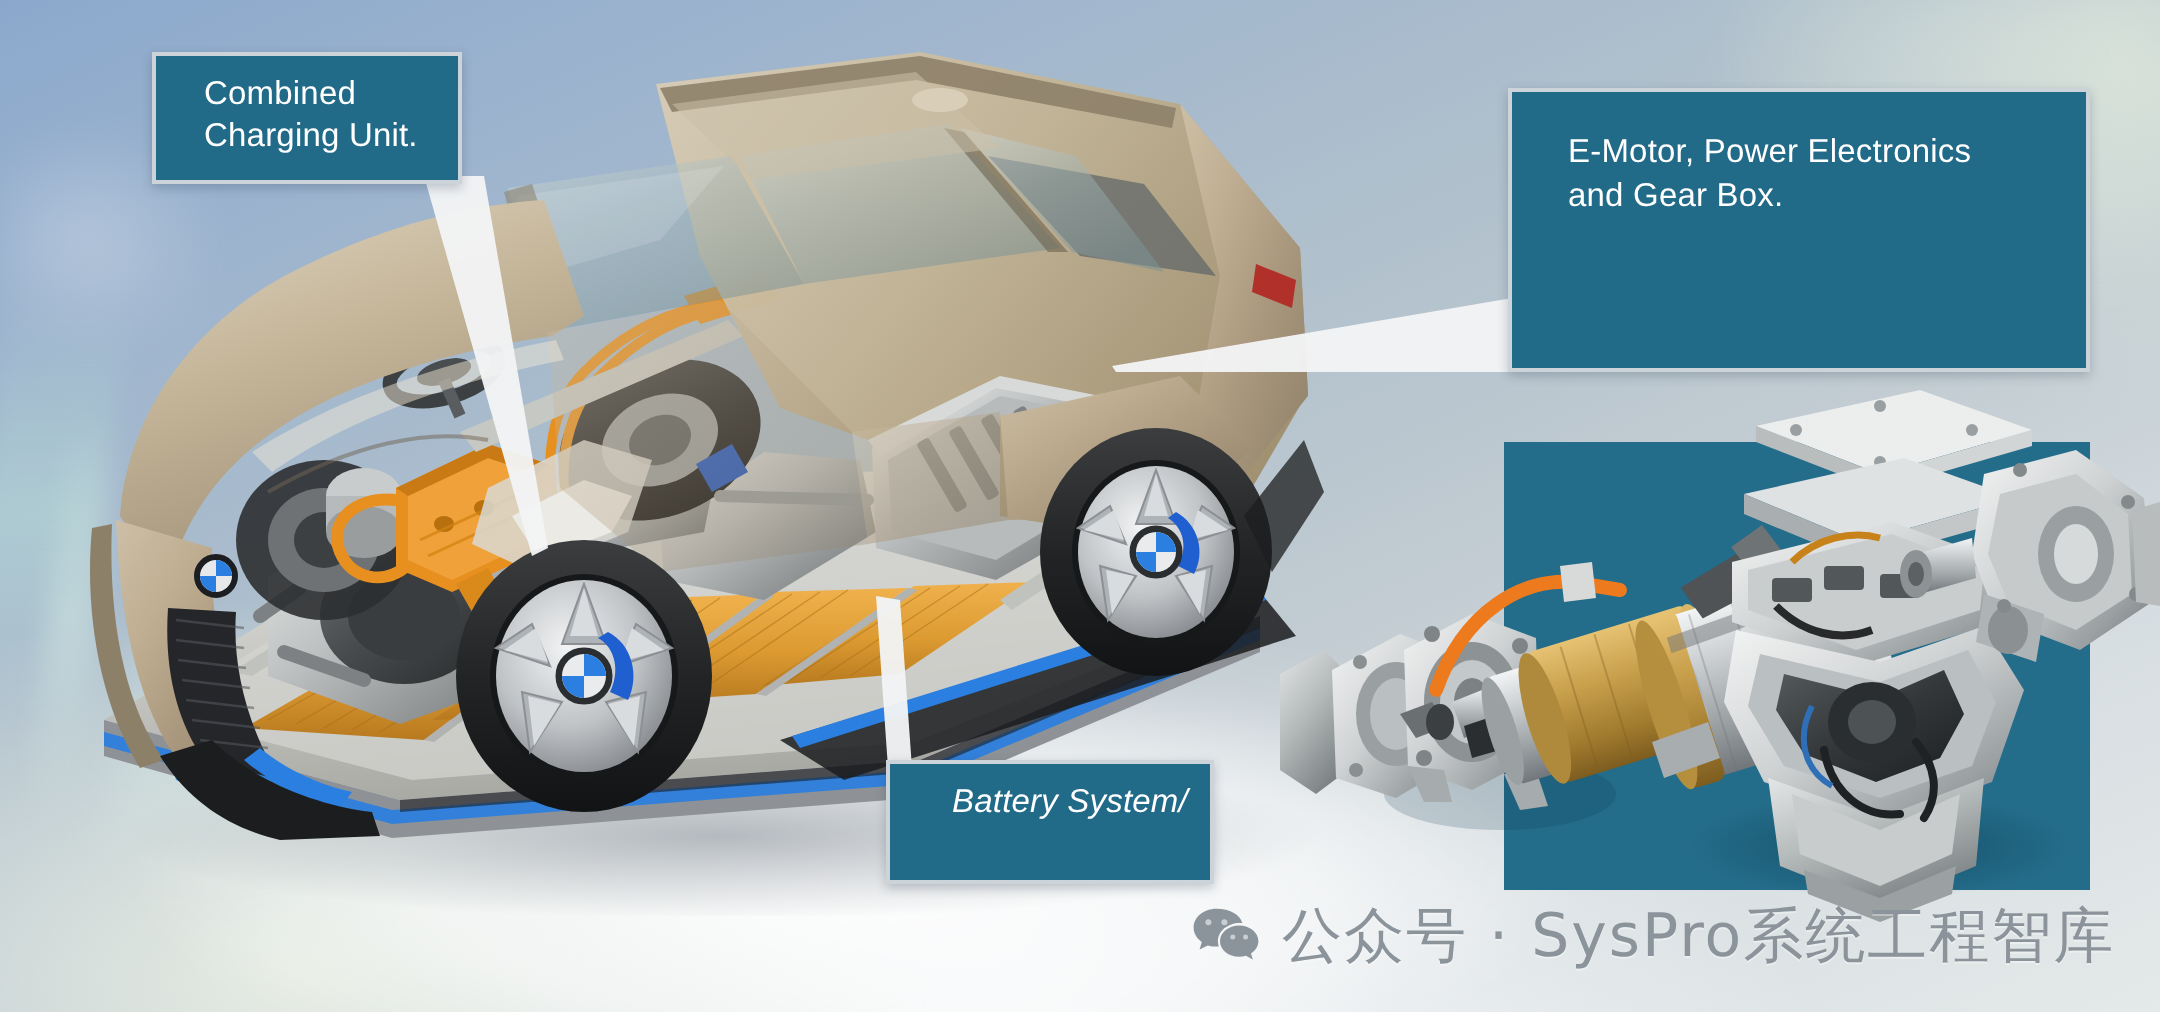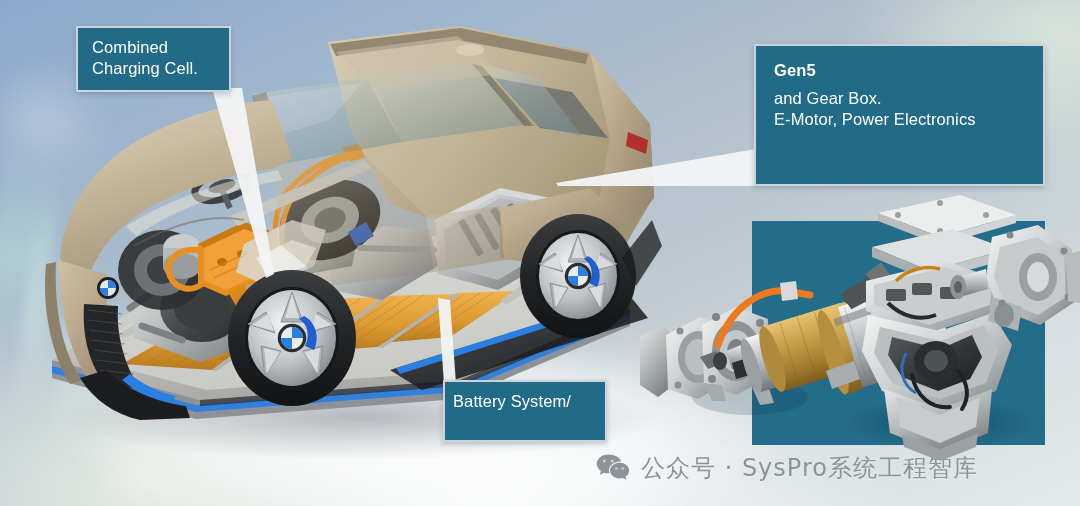--- a/index.html
+++ b/index.html
@@ -29,40 +29,40 @@
   #car svg{display:block;width:100%;height:100%;}
 
   
   #inset-panel{position:absolute;left:752px;top:221px;width:293px;height:224px;background:#236c8a;}
   #inset-art{position:absolute;left:640px;top:185px;width:440px;height:290px;}
   #inset-art svg{display:block;width:100%;height:100%;}
 
   
   .callout{position:absolute;background:#216a88;border:2px solid #ccd3d9;box-sizing:border-box;
     box-shadow:0 2px 5px rgba(40,60,80,.25);}
-  .callout .txt{color:#ffffff;letter-spacing:.1px;}
+  .callout .txt{color:#ffffff;letter-spacing:.1px;margin-left:10px;}
   .callout .ln{display:block;white-space:nowrap;}
 
   #callout-ccu{left:76px;top:26px;width:155px;height:66px;padding:9px 0 0 14px;}
   #callout-ccu .ln{font-size:16.5px;line-height:21px;}
 
   #callout-gen5{left:754px;top:44px;width:291px;height:142px;padding:14px 0 0 18px;}
   #callout-gen5 .hd{font-size:17px;font-weight:bold;line-height:22px;}
   #callout-gen5 .ln{font-size:16.5px;line-height:21.5px;}
   #callout-gen5 .gap{height:6px;}
 
-  #callout-batt{left:443px;top:380px;width:164px;height:62px;padding:8px 0 0 8px;}
+  #callout-batt{left:443px;top:380px;width:164px;height:62px;padding:8px 0 0 21px;font-style:italic;}
   #callout-batt .ln{font-size:16.5px;line-height:22px;}
 
   
   .leader{position:absolute;pointer-events:none;}
 
   
   #watermark{position:absolute;left:596px;top:446px;height:44px;display:flex;align-items:center;gap:11px;}
-  #watermark .wtext{font-size:24px;color:#8c949b;letter-spacing:1px;font-family:"DejaVu Sans", sans-serif;
+  #watermark .wtext{font-size:30px;color:#8c949b;letter-spacing:1px;font-family:"DejaVu Sans", sans-serif;
     text-shadow:0 1px 0 rgba(255,255,255,.35);}
   #wechat-icon{width:34px;height:30px;position:relative;flex:0 0 auto;}
 </style>
 </head>
 <body>
 
 <div id="stage">
 
   <div class="streak s1"></div>
   <div class="streak s2"></div>
@@ -601,30 +601,29 @@
     <polygon points="206,0 206,38 2,38 0,35" fill="#f2f4f5" opacity=".96"></polygon>
   </svg>
 
   <svg class="leader" style="left:430px;top:298px;width:60px;height:90px;" viewBox="0 0 60 90">
     <polygon points="8,0 20,2 26,86 14,86" fill="#f2f4f5" opacity=".96"></polygon>
   </svg>
 
   <div class="callout" id="callout-ccu">
     <div class="txt">
       <span class="ln">Combined</span>
-      <span class="ln">Charging Cell.</span>
+      <span class="ln">Charging Unit.</span>
     </div>
   </div>
 
   <div class="callout" id="callout-gen5">
     <div class="txt">
-      <span class="ln hd">Gen5</span>
       <div class="gap"></div>
+      <span class="ln">E-Motor, Power Electronics</span>
       <span class="ln">and Gear Box.</span>
-      <span class="ln">E-Motor, Power Electronics</span>
     </div>
   </div>
 
   <div class="callout" id="callout-batt">
     <div class="txt">
       <span class="ln">Battery System/</span>
     </div>
   </div>
 
   <div id="watermark">

